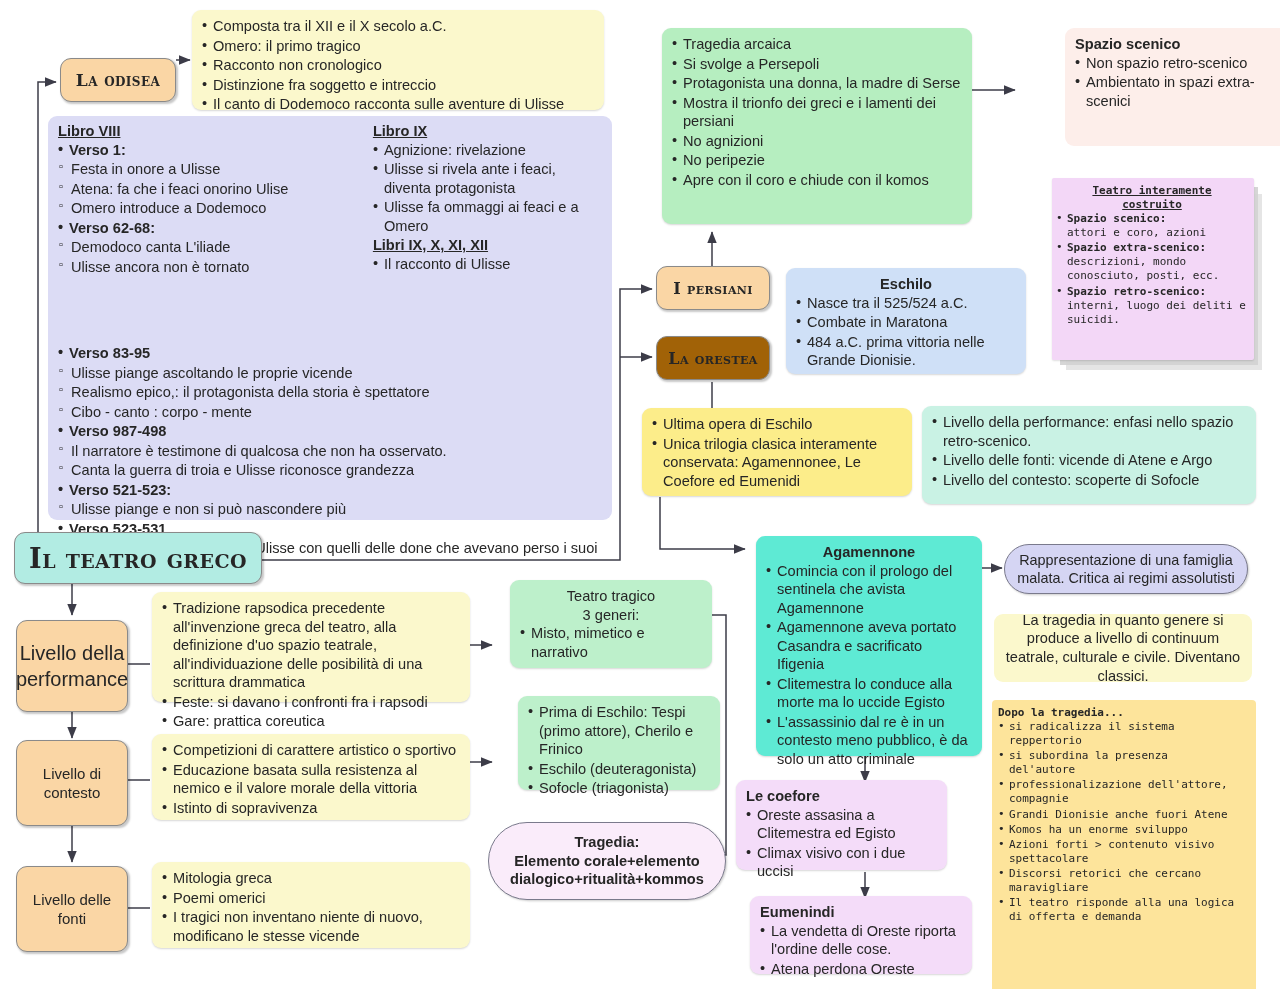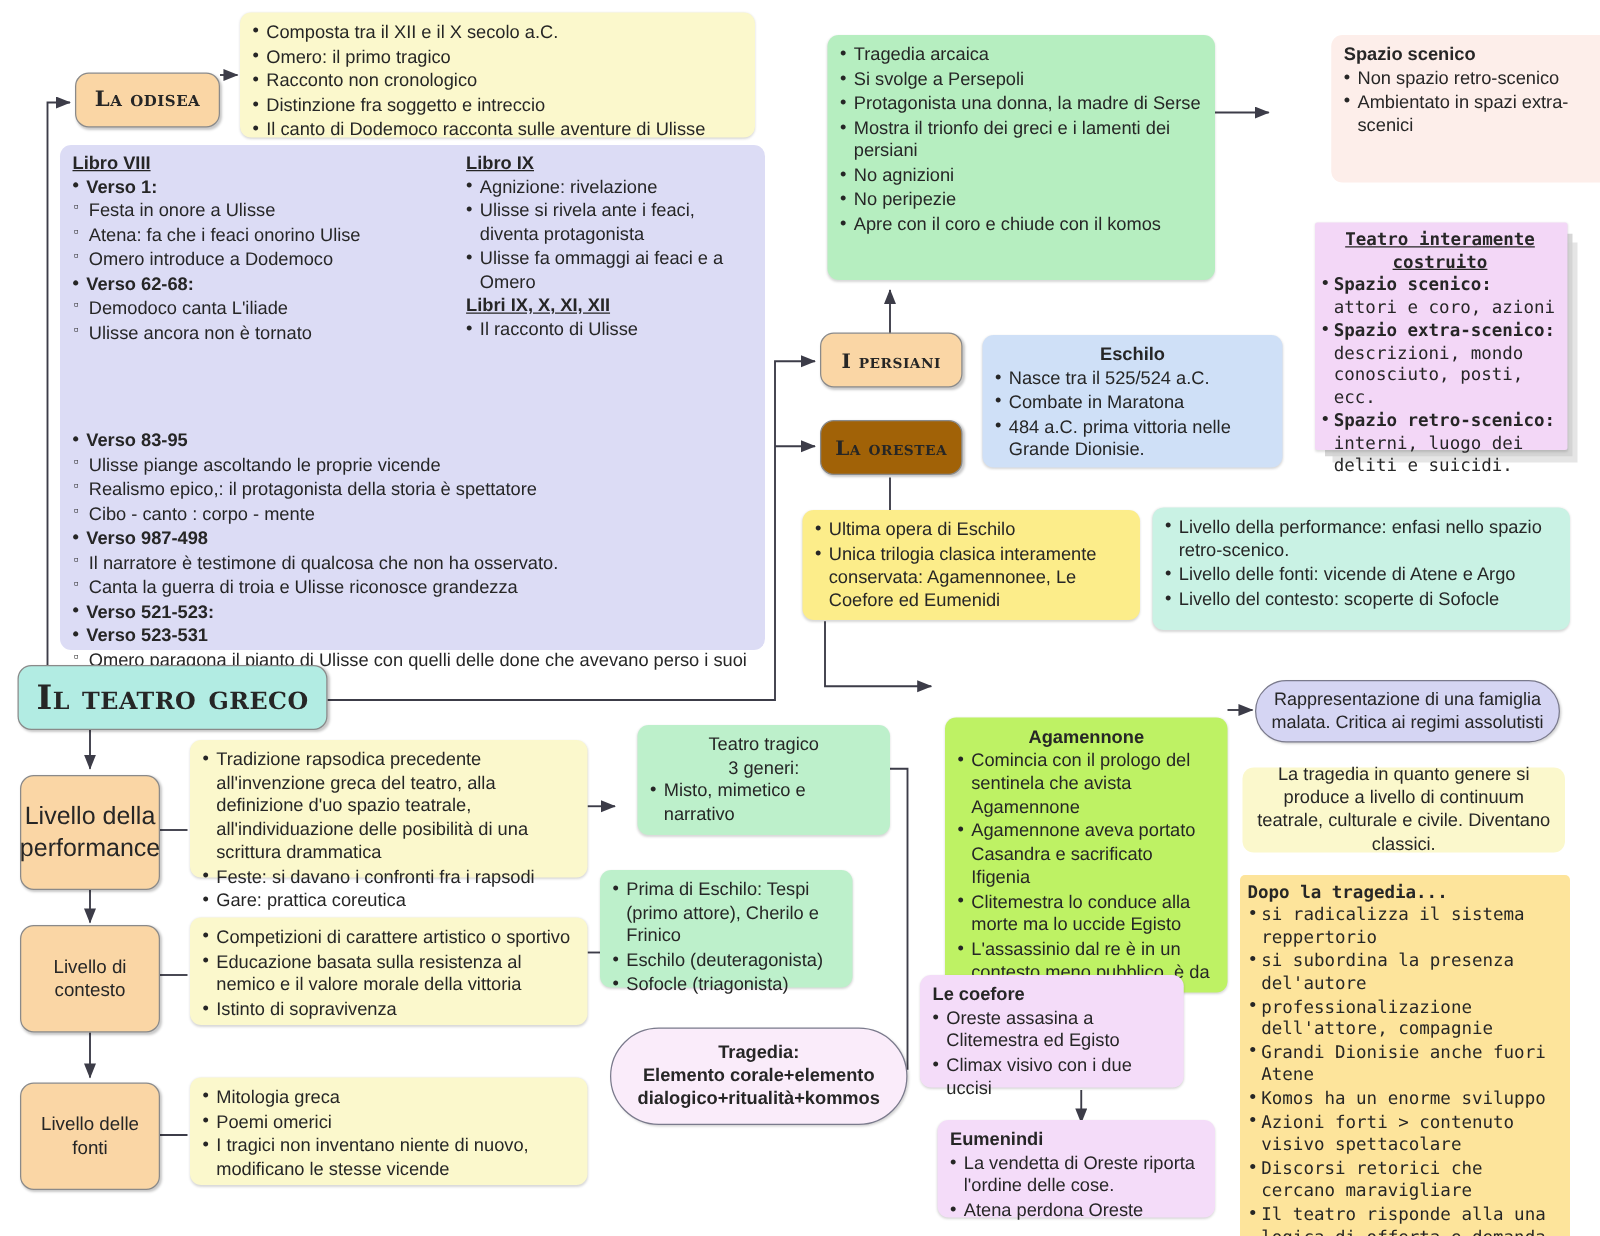--- a/index.html
+++ b/index.html
@@ -24,21 +24,21 @@
   ul.b{margin:0;padding:0;list-style:none;}
   ul.b>li{position:relative;padding-left:11px;margin:0 0 1px 0;}
   ul.b>li:before{content:"•";position:absolute;left:0;top:-1px;}
   ul.b2>li{padding-left:13px;}
   ul.b2>li:before{content:"\25AB";font-size:11px;left:1px;top:0px;}
   .ttl{font-weight:bold;}
   .und{text-decoration:underline;font-weight:bold;}
   .ctr{text-align:center;}
 
   
-  .mono{font-family:"DejaVu Sans Mono",monospace;font-size:14px;line-height:1.28;}
+  .mono{font-family:"DejaVu Sans Mono",monospace;font-size:11px;line-height:1.28;}
   .mono b{font-weight:bold;}
 
   .oval{border:1.4px solid #7a7a8c;border-radius:60px;
         display:flex;align-items:center;justify-content:center;text-align:center;
         box-shadow:1.2px 1.2px 2px rgba(0,0,0,.18);}
   .stack{box-shadow:0 1px 2px rgba(0,0,0,.13),6px 7px 0 -2px rgba(210,210,210,.9),
           11px 13px 0 -3px rgba(225,225,225,.85);}
 </style>
 </head>
 <body>
@@ -141,20 +141,23 @@
           <li>Ulisse piange ascoltando le proprie vicende</li>
           <li>Realismo epico,: il protagonista della storia è spettatore</li>
           <li>Cibo - canto : corpo - mente</li>
         </ul>
         <li class="ttl">Verso 987-498</li>
         <ul class="b b2">
           <li>Il narratore è testimone di qualcosa che non ha osservato.</li>
           <li>Canta la guerra di troia e Ulisse riconosce grandezza</li>
         </ul>
         <li class="ttl">Verso 521-523:</li>
+        <ul class="b b2">
+          <li>Ulisse piange e non si può nascondere più</li>
+        </ul>
         <li class="ttl">Verso 523-531</li>
         <ul class="b b2">
           <li>Omero paragona il pianto di Ulisse con quelli delle done che avevano perso i suoi mariti</li>
         </ul>
       </ul>
     </div>
   </div>
 
   <div class="node note soft" style="left:662px;top:28px;width:310px;height:196px;background:#b6eec0;">
     <ul class="b">
@@ -211,21 +214,21 @@
   </div>
 
   <div class="node note soft" style="left:922px;top:406px;width:334px;height:98px;background:#c9f2e4;">
     <ul class="b">
       <li>Livello della performance: enfasi nello spazio retro-scenico.</li>
       <li>Livello delle fonti: vicende di Atene e Argo</li>
       <li>Livello del contesto: scoperte di Sofocle</li>
     </ul>
   </div>
 
-  <div class="node note soft" style="left:756px;top:536px;width:226px;height:220px;background:#bef264;margin-top:38px;">
+  <div class="node note soft" style="left:756px;top:536px;width:226px;height:220px;background:#5eead4;">
     <div class="ttl ctr">Agamennone</div>
     <ul class="b">
       <li>Comincia con il prologo del sentinela che avista Agamennone</li>
       <li>Agamennone aveva portato Casandra e sacrificato Ifigenia</li>
       <li>Clitemestra lo conduce alla morte ma lo uccide Egisto</li>
       <li>L'assassinio dal re è in un contesto meno pubblico, è da solo un atto criminale</li>
     </ul>
   </div>
 
   <div class="node oval" style="left:1004px;top:544px;width:244px;height:50px;background:#d5d5f3;padding:0 12px;font-size:14.4px;line-height:1.25;">
@@ -307,21 +310,21 @@
   </div>
 
   <div class="node note soft" style="left:510px;top:580px;width:202px;height:88px;background:#bdf0cb;">
     <div class="ctr">Teatro tragico</div>
     <div class="ctr">3 generi:</div>
     <ul class="b">
       <li>Misto, mimetico e narrativo</li>
     </ul>
   </div>
 
-  <div class="node note soft" style="left:480px;top:696px;width:202px;height:94px;background:#bdf0cb;">
+  <div class="node note soft" style="left:518px;top:696px;width:202px;height:94px;background:#bdf0cb;">
     <ul class="b">
       <li>Prima di Eschilo: Tespi (primo attore), Cherilo e Frinico</li>
       <li>Eschilo (deuteragonista)</li>
       <li>Sofocle (triagonista)</li>
     </ul>
   </div>
 
   <div class="node oval" style="left:488px;top:822px;width:238px;height:78px;background:#faecfa;flex-direction:column;font-weight:bold;font-size:14.6px;line-height:1.28;">
     <span>Tragedia:</span>
     <span>Elemento corale+elemento</span>

